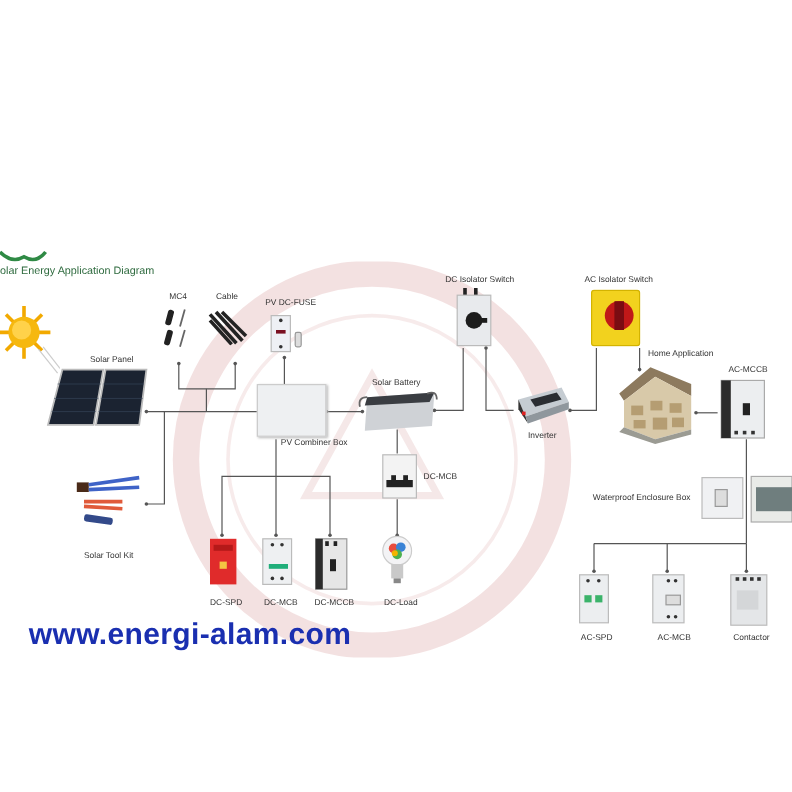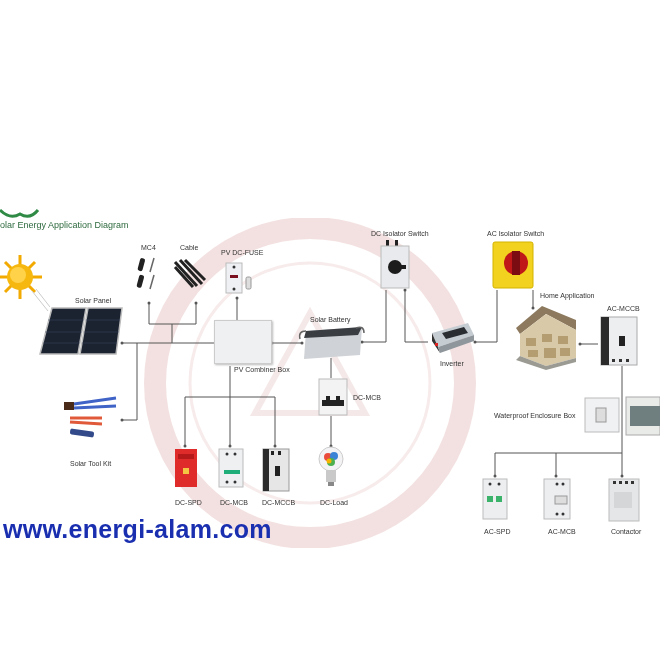--- a/index.html
+++ b/index.html
@@ -3,21 +3,21 @@
 <meta charset="utf-8">
 <style>
   * { margin:0; padding:0; box-sizing:border-box; }
   html, body { width:660px; height:660px; background:#ffffff; overflow:hidden; }
   body { position:relative; font-family:"Liberation Sans", sans-serif; }
   #canvas { position:absolute; left:0; top:0; width:660px; height:660px; background:#fff;margin-top:48px; }
   .abs { position:absolute; }
   .lbl { position:absolute; font-family:"Liberation Sans", sans-serif; font-size:7px; color:#333; white-space:nowrap; }
   .title { position:absolute; left:0; top:172px; font-size:9px; color:#2e6a3e; white-space:nowrap; }
   .logo-leaf { position:absolute; left:0; top:160px; width:40px; height:12px; }
-  .url { position:absolute; left:3px; top:467px; font-family:"Liberation Sans", sans-serif; font-weight:bold; font-size:25px; color:#1a2fb0; letter-spacing:0.3px; white-space:nowrap; }
+  .url { position:absolute; left:24px; top:467px; font-family:"Liberation Sans", sans-serif; font-weight:bold; font-size:25px; color:#1a2fb0; letter-spacing:0.3px; white-space:nowrap; }
   .watermark { position:absolute; left:140px; top:170px; width:340px; height:330px; }
   svg.wires { position:absolute; left:0; top:0; width:660px; height:660px; }
 </style>
 </head>
 <body>
 
 <div id="canvas">
 
   <svg class="watermark" viewBox="0 0 340 330">
     <circle cx="170" cy="165" r="155" fill="none" stroke="#e9c8c8" stroke-width="22" opacity="0.55"></circle>

